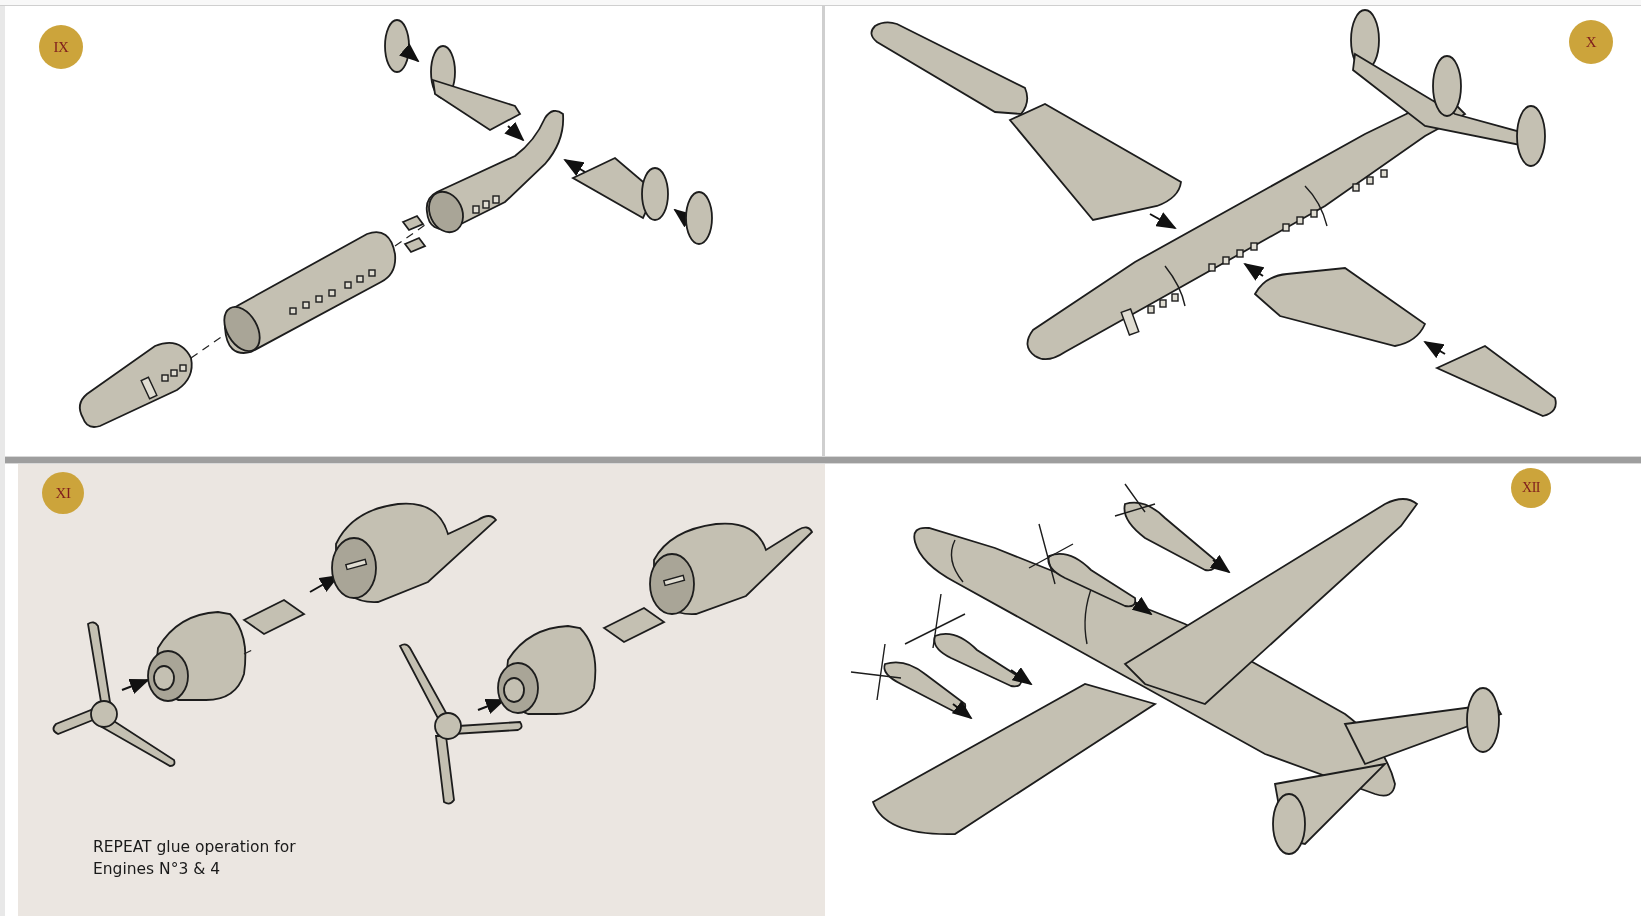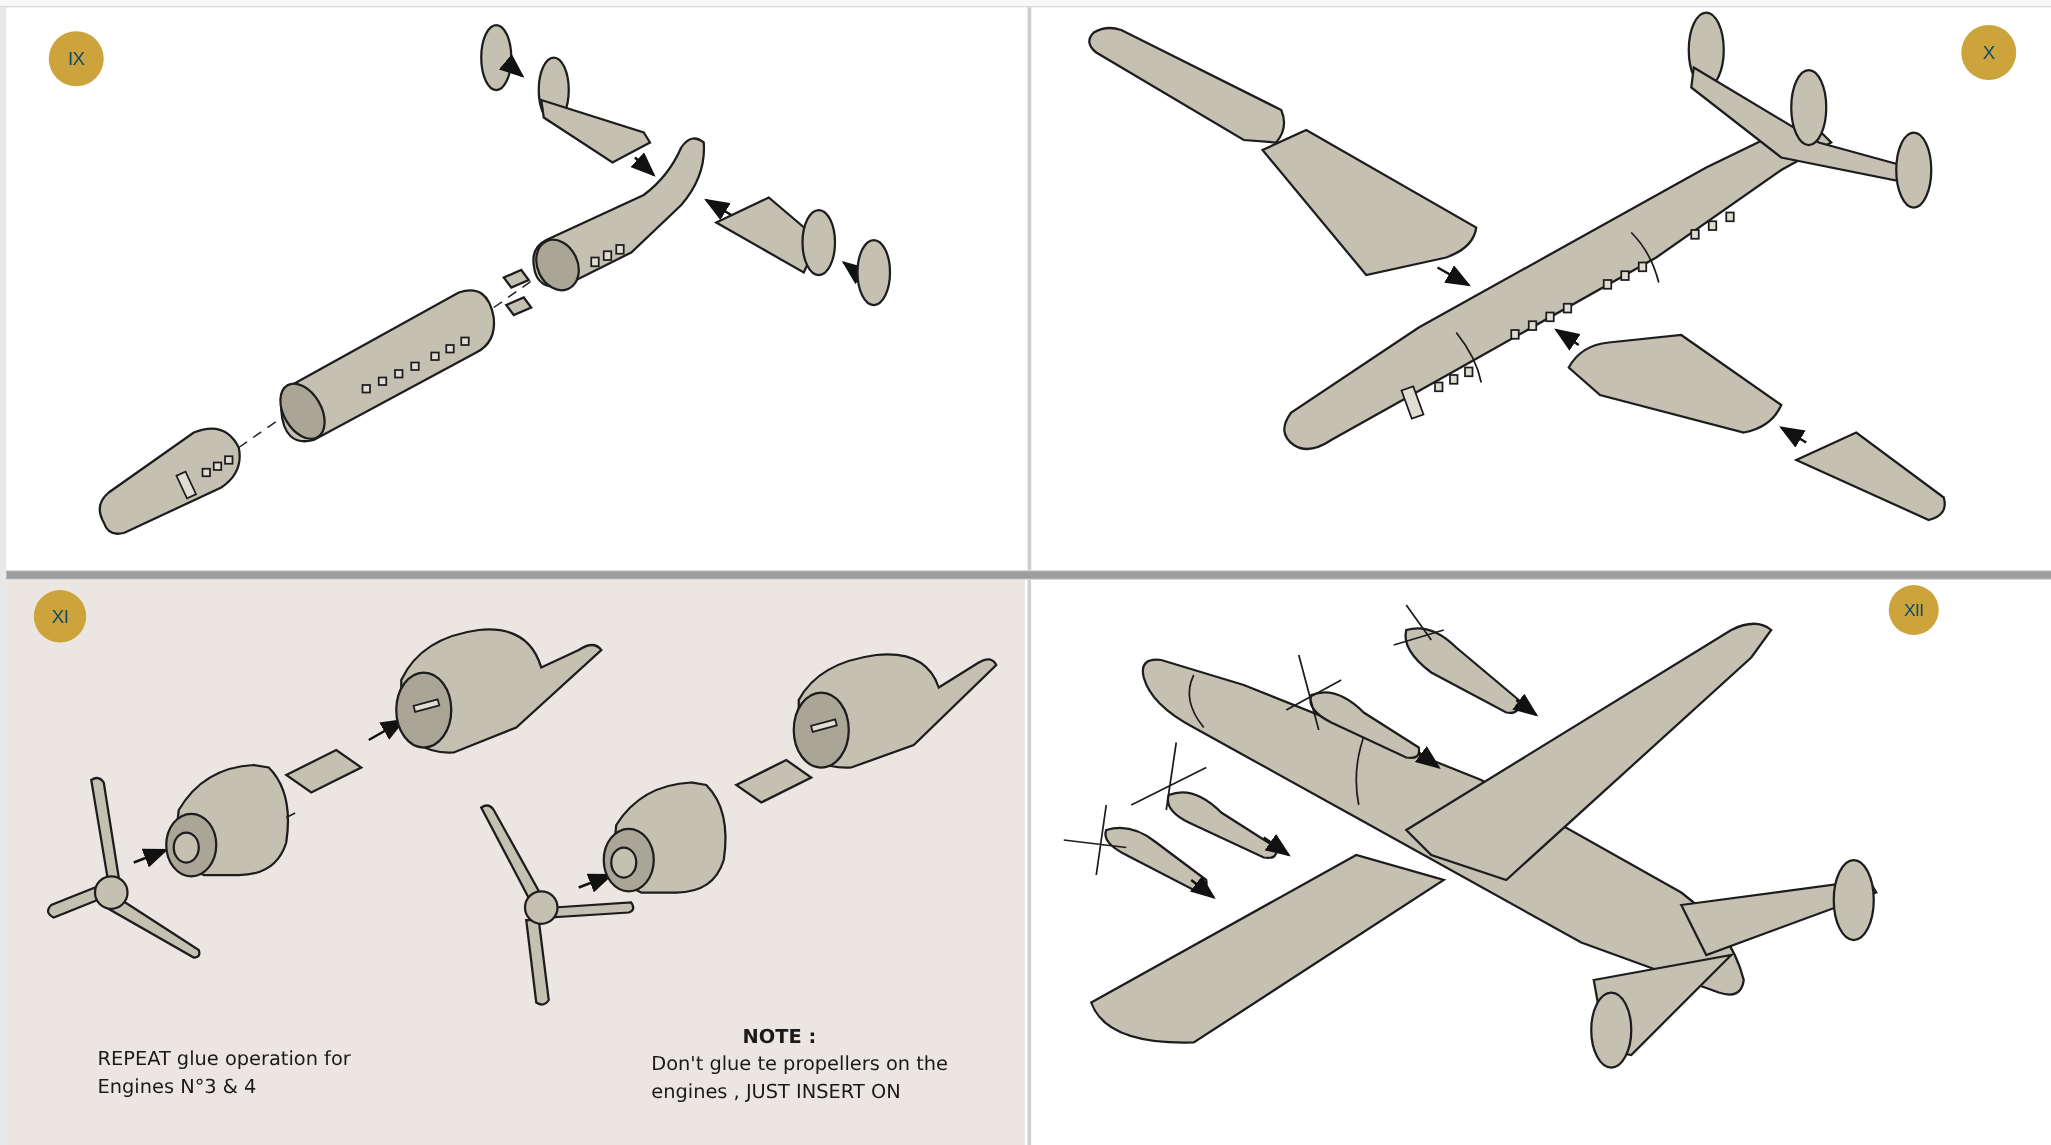--- a/index.html
+++ b/index.html
@@ -5,27 +5,27 @@
   html, body { margin:0; padding:0; }
   body {
     width:1641px; height:916px; position:relative; overflow:hidden;
     background:#ffffff; font-family:"Liberation Sans", sans-serif;
   }
   .topline { position:absolute; left:0; top:0; width:1641px; height:5px; background:#f8f8f8; border-bottom:1px solid #cfcfcf; }
   .leftbar { position:absolute; left:0; top:6px; width:5px; height:910px; background:#e8e8e8; }
   .panel { position:absolute; overflow:hidden; }
   #p9  { left:5px;   top:6px;   width:817px; height:450px; background:#ffffff; }
   #p10 { left:825px; top:6px;   width:816px; height:450px; background:#ffffff; }
-  #p11 { left:3px;   top:464px; width:817px; height:452px; background:#ebe6e1; }
+  #p11 { left:18px;   top:464px; width:817px; height:452px; background:#ebe6e1; }
   #p12 { left:825px; top:464px; width:816px; height:452px; background:#ffffff; }
   .vdiv { position:absolute; left:822px; top:6px; width:3px; height:910px; background:#cfcfcf; }
   .hdiv { position:absolute; left:5px; top:456px; width:1636px; height:8px; background:#9e9e9e; border-top:1px solid #d8d8d8; border-bottom:1px solid #d8d8d8; box-sizing:border-box; }
   .badge {
     position:absolute; width:44px; height:44px; border-radius:50%;
-    background:#cca43b; color:#0c4a6e; font-family:Liberation Sans, sans-serif;
+    background:#cca43b; color:#7f1d1d; font-family:Liberation Serif, serif;
     font-size:15px; display:flex; align-items:center; justify-content:center; letter-spacing:-0.5px;
   }
   svg.art { position:absolute; left:0; top:0; }
   .note-repeat { position:absolute; left:75px; top:372px; font-family:"DejaVu Sans", sans-serif; font-size:15.5px; line-height:22px; color:#1a1a1a; }
   .note-box { position:absolute; left:518px; top:354px; font-family:"DejaVu Sans", sans-serif; font-size:15.5px; line-height:22px; color:#1a1a1a; }
   .note-title { font-weight:bold; margin-left:73px; }
   .part { fill:#c4c0b2; stroke:#1d1d1d; stroke-width:1.8; }
   .partd { fill:#a9a597; stroke:#1d1d1d; stroke-width:1.8; }
   .win { fill:#e0ddd2; stroke:#1d1d1d; stroke-width:1.4; }
   .dash { stroke:#222; stroke-width:1.2; stroke-dasharray:8 6; fill:none; }
@@ -168,25 +168,20 @@
     <path class="part" d="M586,164 L626,144 L646,158 L606,178 z"></path>
     <path class="arrow" d="M652,136 L676,124"></path>
     <path class="part" d="M636,96 Q652,66 698,60 Q738,56 748,86 L780,66 Q790,60 794,68 L728,132 L678,150 Q646,152 636,124 z"></path>
     <ellipse class="partd" cx="654" cy="120" rx="22" ry="30"></ellipse>
     <rect class="win" x="646" y="114" width="20" height="5" transform="rotate(-15 656 116)"></rect>
   </svg>
   <div class="note-repeat">
     <div>REPEAT glue operation for</div>
     <div>Engines N°3 &amp; 4</div>
   </div>
-  <div class="note-box">
-    <div class="note-title">NOTE :</div>
-    <div>Don't glue te propellers on the</div>
-    <div>engines , JUST INSERT ON</div>
-  </div>
 </div>
 
 <div class="panel" id="p12">
   <div class="badge" style="left:686px;top:4px;width:40px;height:40px;font-size:14px;">XII</div>
   <svg class="art" width="816" height="452">
 
     <path class="part" d="M90,78 Q86,62 104,64 L170,84 L360,160 L520,250 Q560,280 570,320 Q568,336 550,330 L440,290 L260,190 L130,118 Q96,100 90,78 z"></path>
     <path class="line" d="M130,76 Q120,96 138,118"></path>
     <path class="line" d="M268,120 Q256,150 262,180"></path>
 

